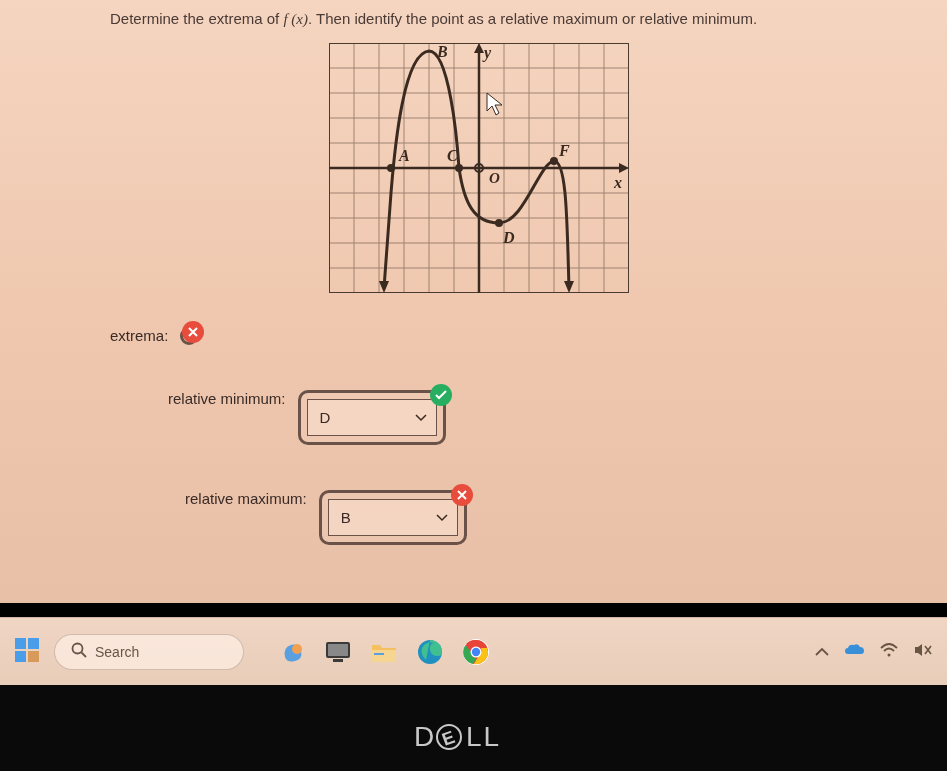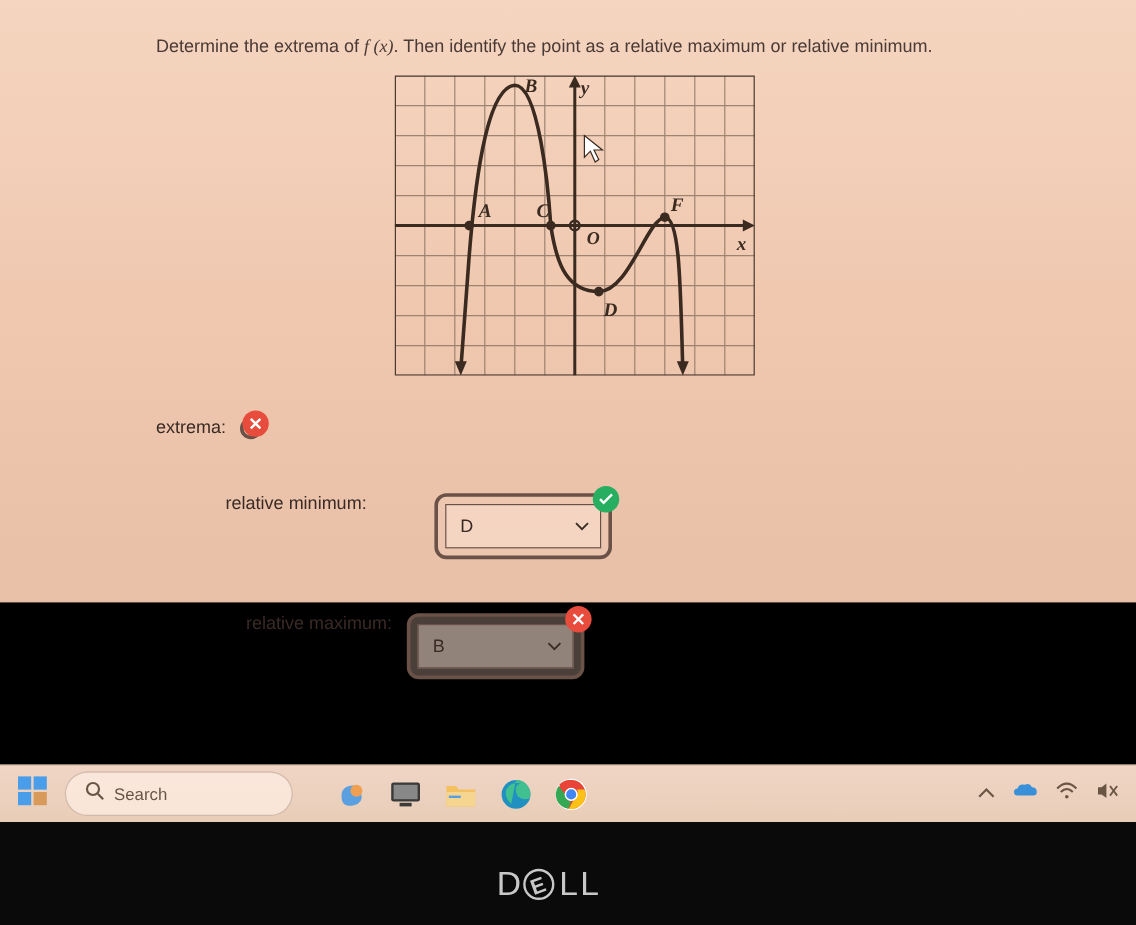--- a/index.html
+++ b/index.html
@@ -1,43 +1,43 @@
 <!DOCTYPE html>
 <html><head>
 <meta charset="utf-8">
 <style>
 * { box-sizing: border-box; margin: 0; padding: 0; }
 body { font-family: Arial, sans-serif; background: #000; width: 947px; height: 771px; overflow: hidden; }
-.screen { background: linear-gradient(180deg, #f5d5c0 0%, #f0c8b0 50%, #e8c0a8 100%); width: 100%; height: 502px; position: relative; padding: 20px; }
+.screen { background: linear-gradient(180deg, #f5d5c0 0%, #f0c8b0 50%, #e8c0a8 100%); width: 100%; height: 603px; position: relative; }
 .content { width: 100%; padding: 10px 100px 10px 110px; }
 .question { font-size: 15px; color: #4a3a35; margin-bottom: 15px; }
 .question .fx { font-style: italic; font-family: 'Times New Roman', serif; }
 .graph-container { text-align: center; margin-bottom: 30px; }
 .graph { display: inline-block; }
 .answer-row { display: flex; align-items: flex-start; margin-bottom: 45px; position: relative; }
 .label { font-size: 15px; color: #3a2a25; margin-right: 12px; }
 .select-outer { border: 3px solid #6b5248; border-radius: 10px; padding: 6px; position: relative; background: rgba(245,210,190,0.3); }
 .select-inner { border: 1.5px solid #6b5248; padding: 9px 28px 9px 12px; min-width: 130px; background: rgba(255,235,220,0.4); font-size: 15px; color: #3a2a25; position: relative; }
 .chevron { position: absolute; right: 9px; top: 50%; transform: translateY(-50%); }
 .chevron svg { display: block; }
 .badge { position: absolute; top: -9px; right: -9px; width: 22px; height: 22px; border-radius: 50%; display: flex; align-items: center; justify-content: center; }
 .badge-wrong { background: #e74c3c; }
 .badge-correct { background: #27ae60; }
 .badge svg { display: block; }
-.taskbar { position: absolute; bottom: 86px; left: 0; right: 0; height: 48px; background: linear-gradient(180deg, #f0d5c5 0%, #e8cdb8 100%); border-top: 1px solid rgba(150,120,100,0.3); display: flex; align-items: center; padding: 0 14px; text-align: center; }
+.taskbar { position: absolute; bottom: 86px; left: 0; right: 0; height: 68px; background: linear-gradient(180deg, #f0d5c5 0%, #e8cdb8 100%); border-top: 1px solid rgba(150,120,100,0.3); display: flex; align-items: center; padding: 0 14px; text-align: center; }
 .start-icon { margin-right: 14px; }
 .search-box { display: flex; align-items: center; background: rgba(255,240,230,0.7); border: 1px solid rgba(150,120,100,0.4); border-radius: 20px; padding: 7px 16px; width: 190px; }
 .search-text { margin-left: 8px; color: #6a5545; font-size: 14px; }
 .taskbar-icons { display: flex; align-items: center; gap: 10px; margin-left: 30px; }
 .taskbar-icons .icon-wrap { width: 36px; height: 36px; display: flex; align-items: center; justify-content: center; }
 .tray { margin-left: auto; display: flex; align-items: center; gap: 14px; color: #6a5545; }
 .bezel { position: absolute; bottom: 0; left: 0; right: 0; height: 86px; background: #0a0a0a; display: flex; align-items: flex-end; justify-content: center; padding-bottom: 10px; }
 .dell-logo { color: #d0d0d0; font-size: 28px; font-weight: 500; letter-spacing: 2px; font-family: Arial, sans-serif; }
 .row1 { margin-left: 0; }
-.row2 { margin-left: 58px; gap: 44px; }
+.row2 { margin-left: 58px; }
 .row3 { margin-left: 75px; }
 </style>
 </head>
 <body>
 
 <div class="screen">
   <div class="content">
     <div class="question">
       <span>Determine the extrema of </span><span class="fx">f (x)</span><span>. Then identify the point as a relative maximum or relative minimum.</span>
     </div>

